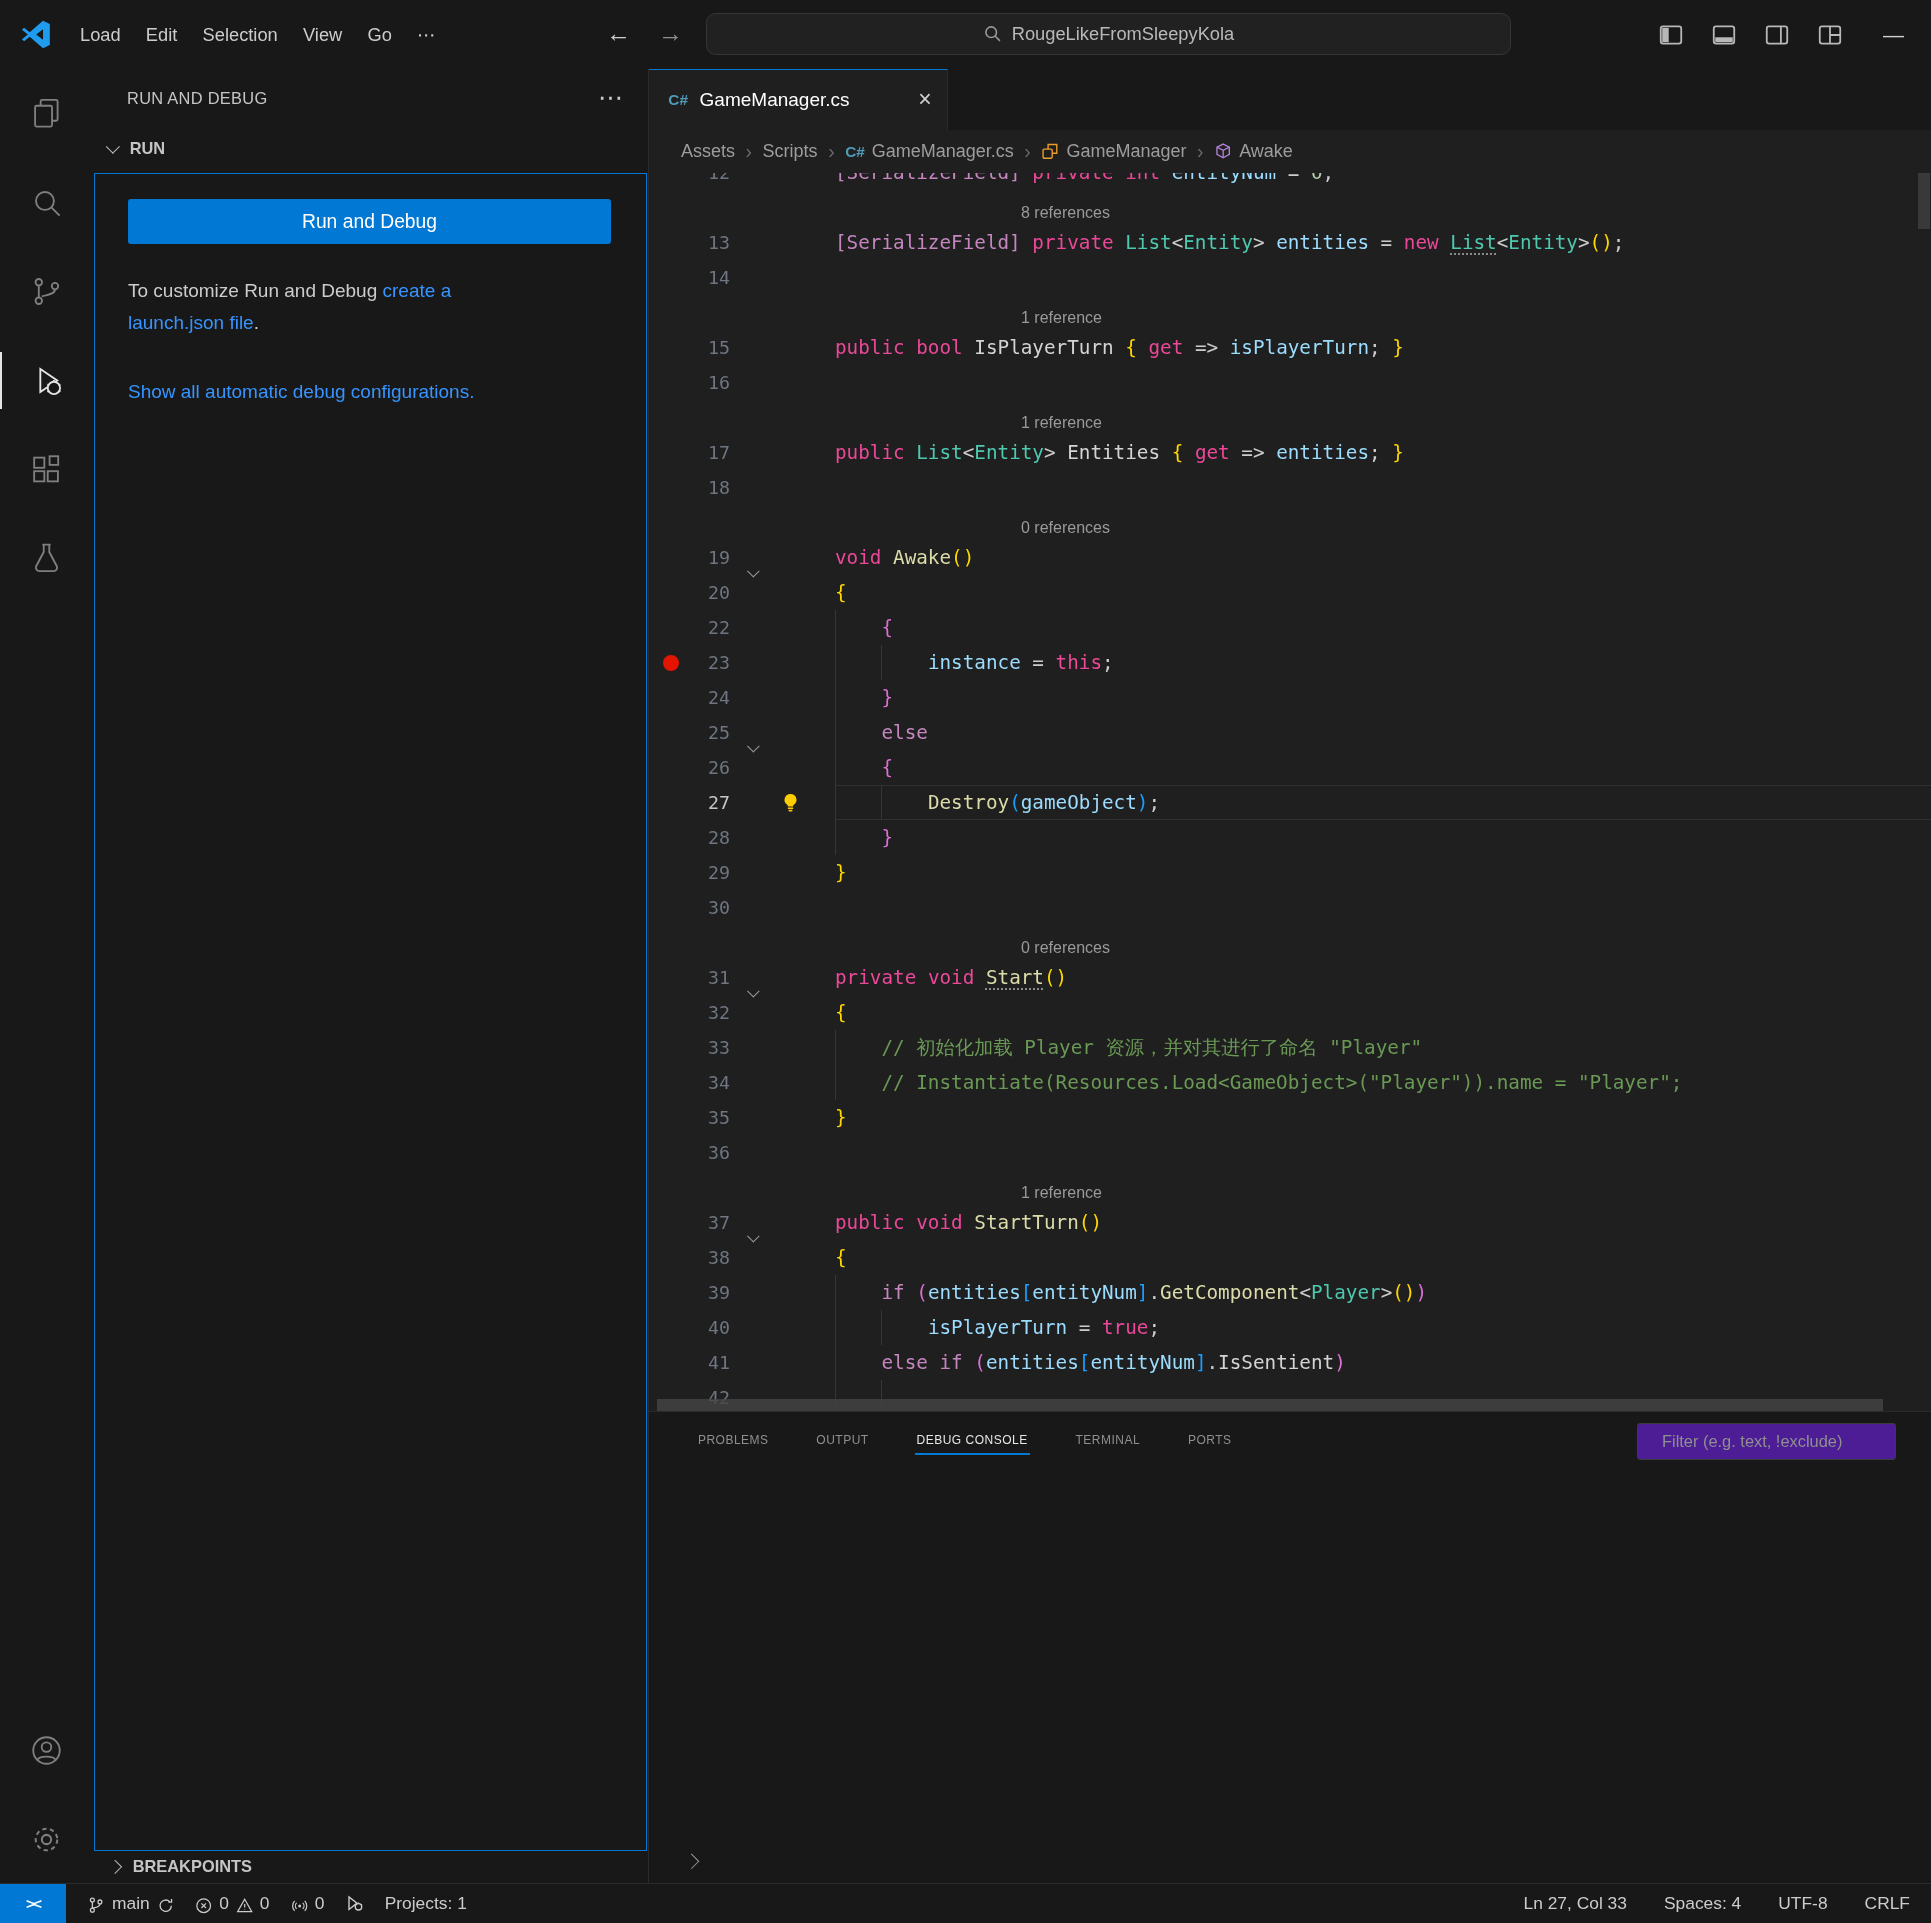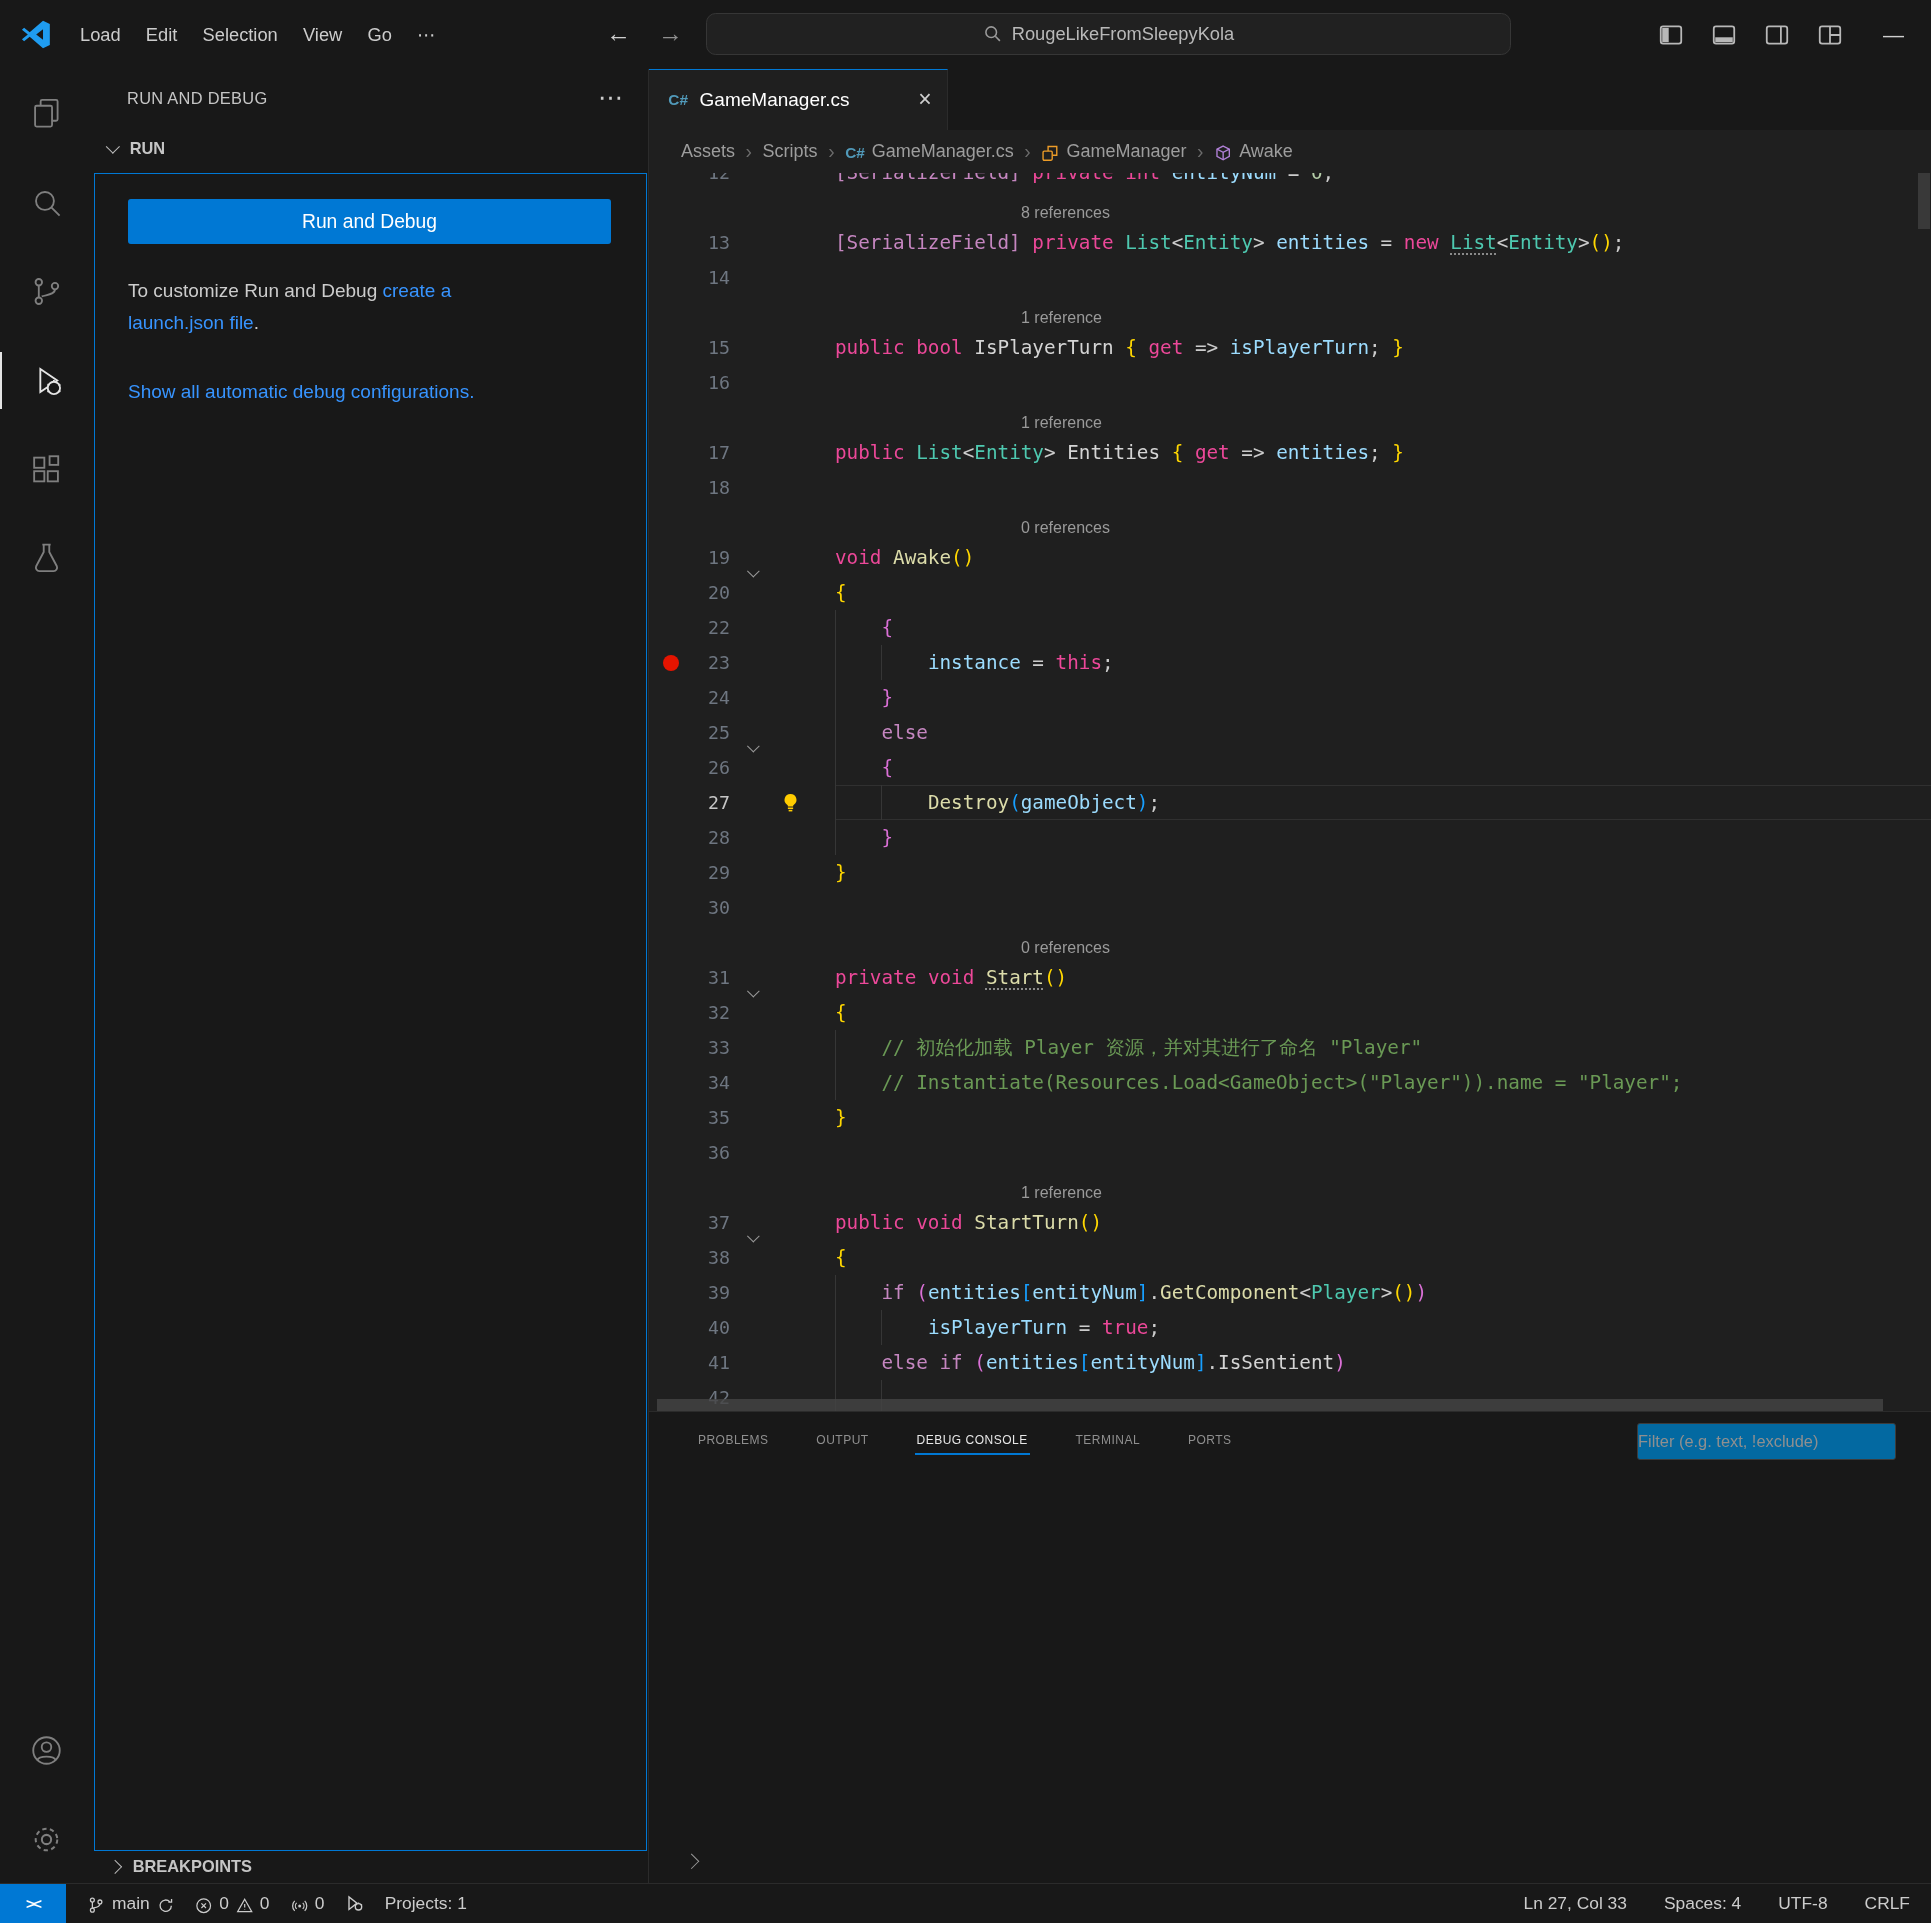--- a/index.html
+++ b/index.html
@@ -56,21 +56,21 @@
   .editor{position:absolute;left:649px;right:0;top:69px;bottom:39px;background:#1f1f1f;
           display:flex;flex-direction:column;}
   .tabbar{height:61px;background:#181818;display:flex;flex:none;}
   .tab{width:299px;background:#1f1f1f;border-top:1.9px solid #0078d4;border-right:1px solid #2b2b2b;
        display:flex;align-items:center;gap:11.6px;padding:0 15.4px 0 19.3px;box-sizing:border-box;}
   .tab-label{color:#ffffff;font-size:19px;flex:1;}
   .csicon{color:#519aba;font-weight:700;font-size:15.4px;font-family:"Liberation Sans",sans-serif;}
   .tab-close{color:#cfcfcf;font-size:23px;line-height:19.3px;}
   .breadcrumbs{height:43px;display:flex;align-items:center;gap:8.7px;padding-left:32px;
                font-size:18px;color:#9d9d9d;flex:none;}
-  .crumb{display:flex;align-items:flex-end;gap:6.8px;}
+  .crumb{display:flex;align-items:center;gap:6.8px;}
   .crumb-sep{color:#6b6b6b;font-size:19.3px;margin:0 1.9px;}
 
   
   .codearea{position:relative;flex:1;overflow:hidden;background:#1f1f1f;
             font-family:"DejaVu Sans Mono",monospace;}
   #rows{position:absolute;left:0;right:0;top:-18.3px;}
   .crow{display:flex;height:35px;line-height:35px;font-size:19.3px;color:#cccccc;white-space:pre;}
   .gut{width:186px;position:relative;flex:none;}
   .lnum{position:absolute;left:0;width:81px;text-align:right;color:#6e7681;font-size:18.3px;}
   .crow.active .lnum{color:#c6c6c6;}
@@ -89,22 +89,22 @@
   .hint{text-decoration:underline dotted #8a8a8a;text-underline-offset:4.8px;}
   .hscroll-thumb{position:absolute;left:7.7px;top:1226px;width:1226px;height:13.5px;background:#454545;opacity:.8;}
   .vscroll-thumb{position:absolute;right:1px;top:0;width:11.6px;height:56px;background:#454545;opacity:.7;}
 
   
   .panel{height:472px;background:#181818;border-top:1px solid #2b2b2b;position:relative;flex:none;}
   .ptabs{display:flex;align-items:center;height:56px;padding-left:47px;gap:44px;}
   .ptab{font-size:12px;letter-spacing:0.5px;color:#8f8f8f;position:relative;padding:15.4px 1.9px;}
   .ptab.active{color:#e7e7e7;}
   .ptab.active::after{content:"";position:absolute;left:0;right:0;bottom:7.7px;height:1.9px;background:#0078d4;}
-  .pfilter{position:absolute;right:35px;top:10.6px;width:259px;height:37px;background:#0369a1;
-           border:1px solid #3c3c3c;border-radius:2.9px;color:#bbbbbb;font-size:16.4px;padding:0 0;
+  .pfilter{position:absolute;right:35px;top:10.6px;width:259px;height:37px;background:#4c1d95;
+           border:1px solid #3c3c3c;border-radius:2.9px;color:#bbbbbb;font-size:16.4px;padding:0 24px;
            box-sizing:border-box;font-family:"Liberation Sans",sans-serif;}
   .pfilter::placeholder{color:#8f8f8f;}
   .pprompt{position:absolute;left:37px;bottom:13.5px;}
   .pprompt .chev{border-color:#9a9a9a;width:9.7px;height:9.7px;}
 
   
   .statusbar{position:absolute;left:0;right:0;bottom:0;height:39px;background:#181818;
              border-top:1px solid #2b2b2b;display:flex;align-items:center;font-size:17.4px;color:#cccccc;}
   .remote{width:66px;height:100%;background:#0078d4;color:#fff;display:flex;align-items:center;
           justify-content:center;font-weight:700;font-size:15.4px;letter-spacing:-1.9px;}

